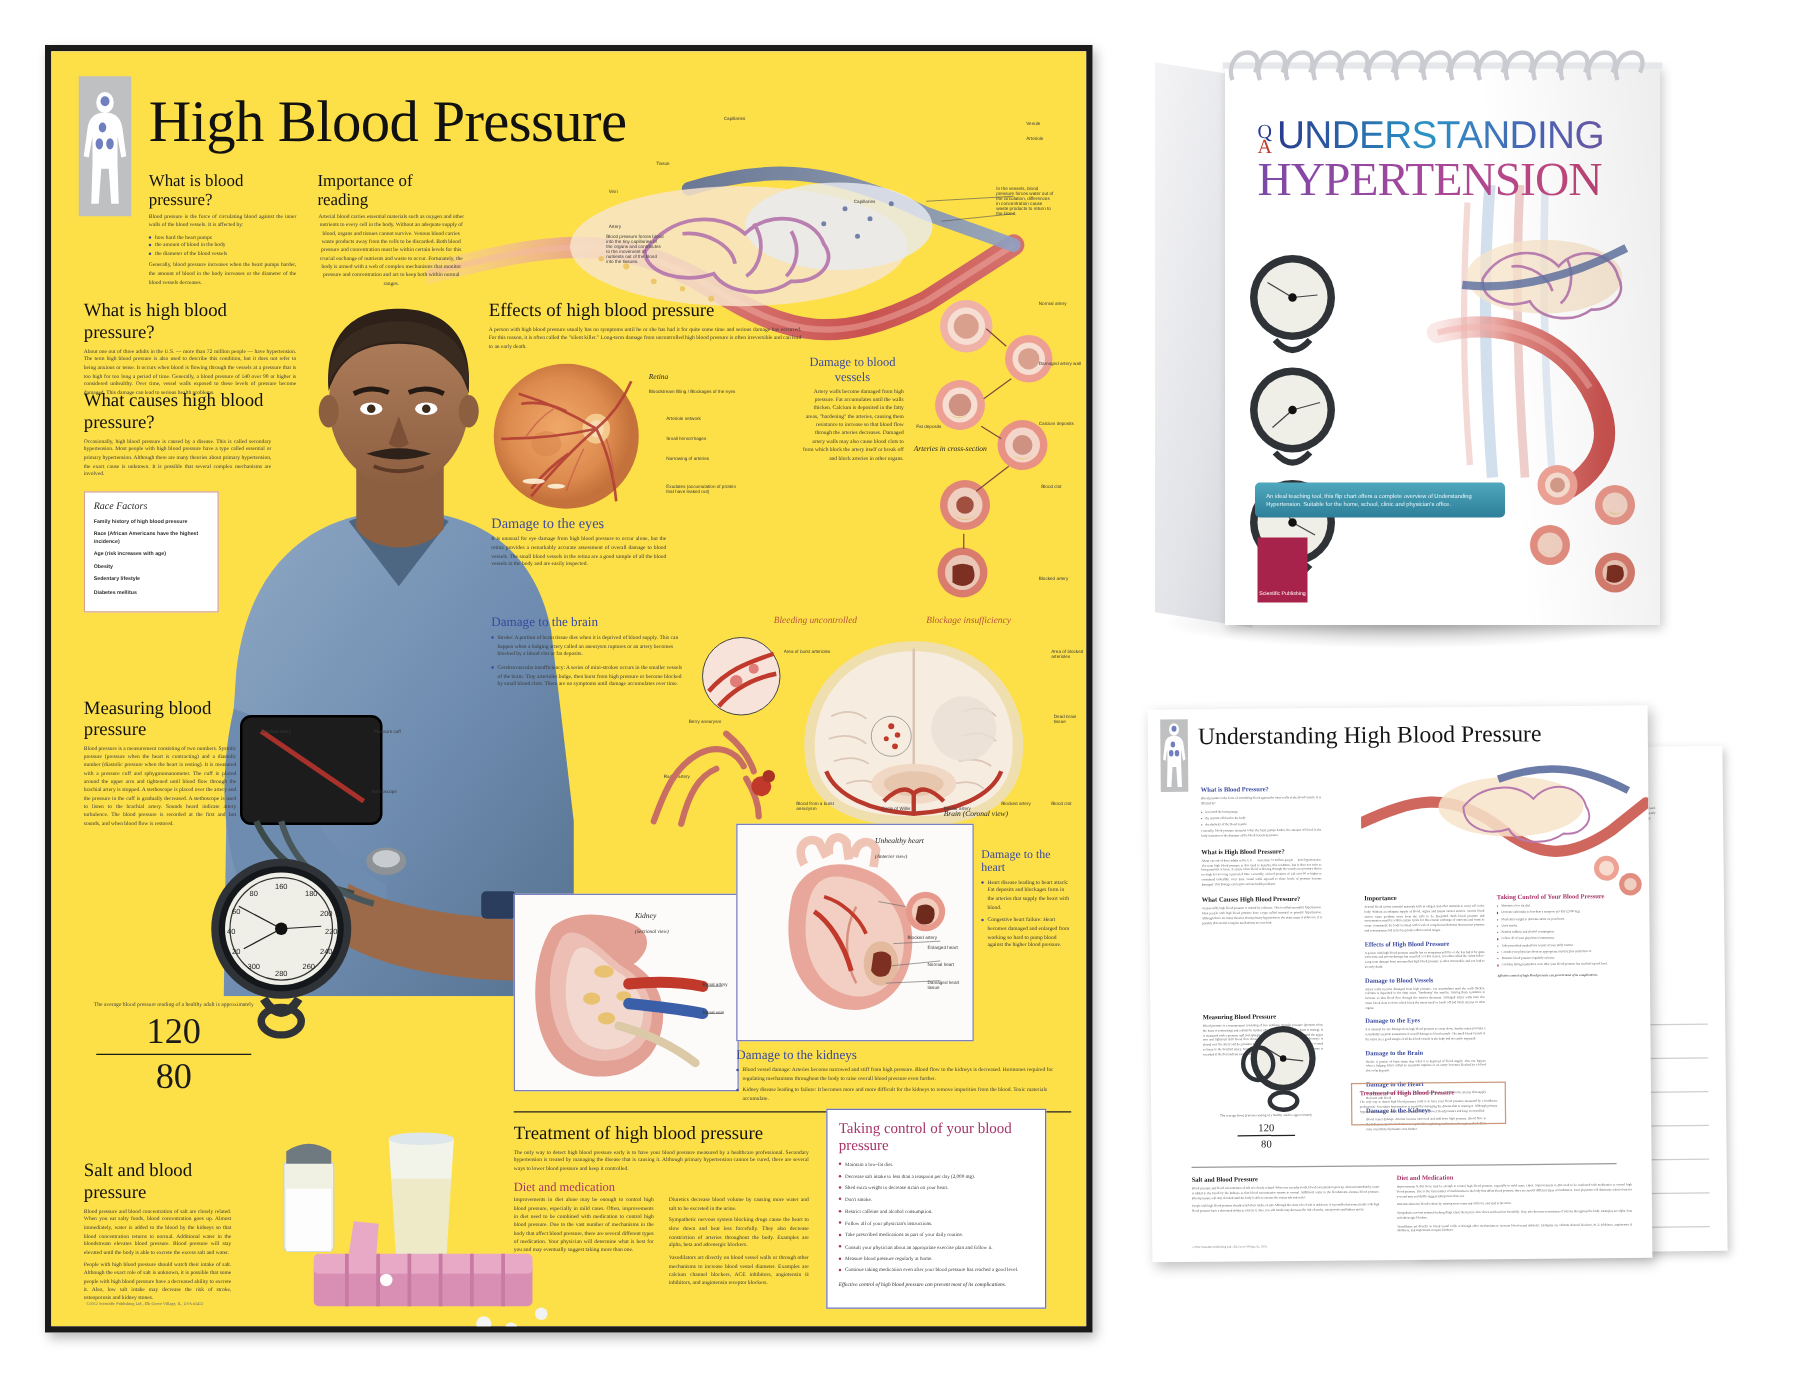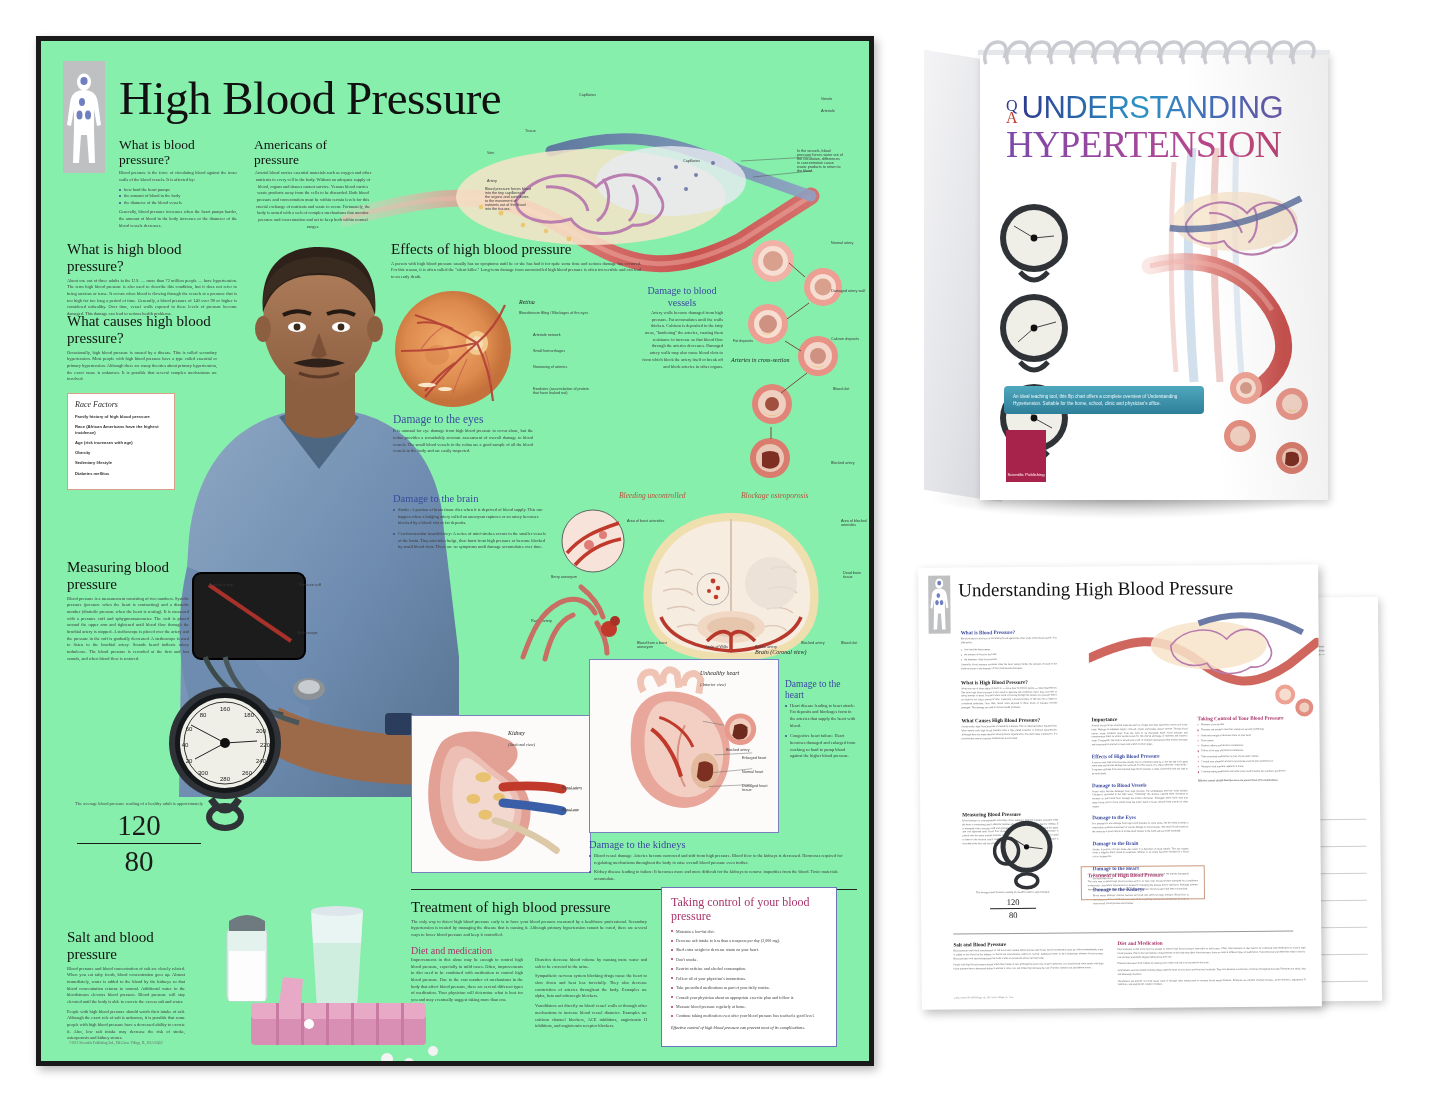--- a/index.html
+++ b/index.html
@@ -14,21 +14,21 @@
 
   
   .poster {
     position: absolute; left: 36px; top: 36px;
     width: 838px; height: 1030px;
     background: #ffffff;
     border: 5px solid #1a1a1a;
     box-shadow: 3px 4px 9px rgba(0,0,0,0.28);
     overflow: hidden;
   }
-  .poster-inner { position: absolute; inset: 0; background:#86efac; }
+  .poster-inner { position: absolute; inset: 0; background:#fde047; }
 
   .icon-bar {
     position: absolute; left: 22px; top: 20px;
     width: 42px; height: 112px;
     background: #bfc0c2;
   }
   .body-figure { position: absolute; left: 0; top: 8px; width: 42px; height: 100px; }
 
   .poster-title {
     position: absolute; left: 78px; top: 30px;
@@ -272,21 +272,21 @@
         <p class="body">Blood pressure is the force of circulating blood against the inner walls of the blood vessels. It is affected by:</p>
         <ul class="mini">
           <li>how hard the heart pumps</li>
           <li>the amount of blood in the body</li>
           <li>the diameter of the blood vessels</li>
         </ul>
         <p class="body">Generally, blood pressure increases when the heart pumps harder, the amount of blood in the body increases or the diameter of the blood vessels decreases.</p>
       </div>
 
       <div class="col" style="left:213px; top:96px; width:118px;">
-        <h2 class="sec">Americans of pressure</h2>
+        <h2 class="sec">Importance of reading</h2>
         <p class="body" style="text-align:center;">Arterial blood carries essential materials such as oxygen and other nutrients to every cell in the body. Without an adequate supply of blood, organs and tissues cannot survive. Venous blood carries waste products away from the cells to be discarded. Both blood pressure and concentration must be within certain levels for this crucial exchange of nutrients and waste to occur. Fortunately, the body is armed with a web of complex mechanisms that monitor pressure and concentration and act to keep both within normal ranges.</p>
       </div>
 
       <div class="col" style="left:26px; top:200px; width:170px;">
         <h2 class="sec big">What is high blood pressure?</h2>
         <p class="body">About one out of three adults in the U.S. — more than 72 million people — have hypertension. The term high blood pressure is also used to describe this condition, but it does not refer to being anxious or tense. It occurs when blood is flowing through the vessels at a pressure that is too high for too long a period of time. Generally, a blood pressure of 140 over 90 or higher is considered unhealthy. Over time, vessel walls exposed to these levels of pressure become damaged. This damage can lead to serious health problems.</p>
       </div>
 
       <div class="col" style="left:26px; top:272px; width:150px;">
         <h2 class="sec big">What causes high blood pressure?</h2>
@@ -546,21 +546,21 @@
 
       <div class="col" style="left:352px; top:452px; width:154px;">
         <h3 class="subsec" style="font-size:10.5px;">Damage to the brain</h3>
         <ul class="mini">
           <li>Stroke: A portion of brain tissue dies when it is deprived of blood supply. This can happen when a bulging artery called an aneurysm ruptures or an artery becomes blocked by a blood clot or fat deposits.</li>
           <li style="margin-top:4px;">Cerebrovascular insufficiency: A series of mini-strokes occurs in the smaller vessels of the brain. Tiny arterioles bulge, then burst from high pressure or become blocked by small blood clots. There are no symptoms until damage accumulates over time.</li>
         </ul>
       </div>
 
       <div class="panel-label" style="left:578px;top:450px;color:#b6533d;font-size:7.5px;">Bleeding uncontrolled</div>
-      <div class="panel-label" style="left:700px;top:450px;color:#b6533d;font-size:7.5px;">Blockage osteoporosis</div>
+      <div class="panel-label" style="left:700px;top:450px;color:#b6533d;font-size:7.5px;">Blockage insufficiency</div>
 
       <svg style="position:absolute;left:580px;top:462px;width:220px;height:170px;" viewBox="0 0 220 170">
         <path d="M24 110 C14 56 52 10 110 10 C168 10 206 56 196 110 C190 142 160 158 110 158 C60 158 30 142 24 110 Z" fill="#f0dfae"></path>
         <path d="M32 108 C24 58 58 18 110 18 C162 18 196 58 188 108 C182 138 156 150 110 150 C64 150 38 138 32 108 Z" fill="#f7ece0"></path>
         <g stroke="#dcc6b8" stroke-width="1.4" fill="none">
           <path d="M44 70 q16 -8 28 2"></path>
             <path d="M42 88 q18 -6 30 4"></path>
           <path d="M46 106 q16 -6 28 2"></path>
             <path d="M56 124 q16 -6 26 2"></path>
           <path d="M150 66 q16 -6 26 4"></path>

